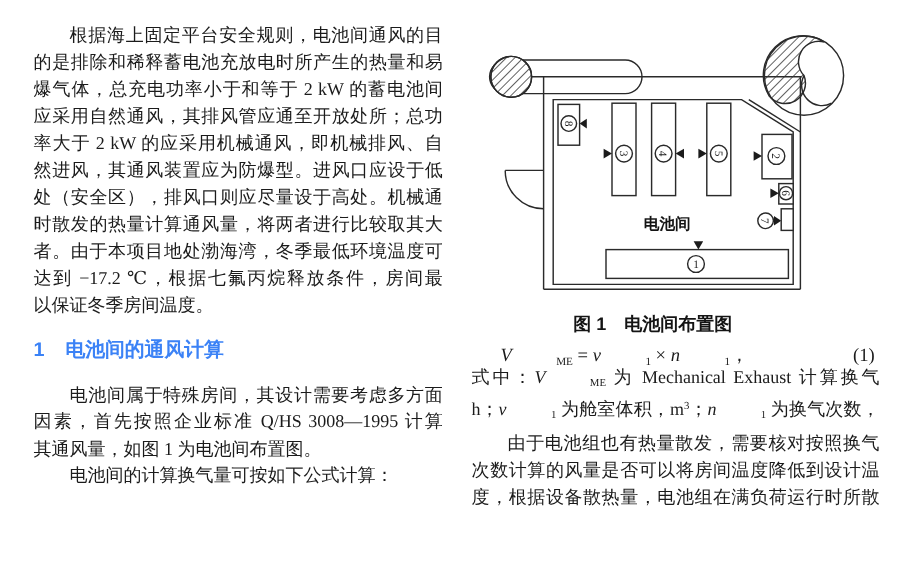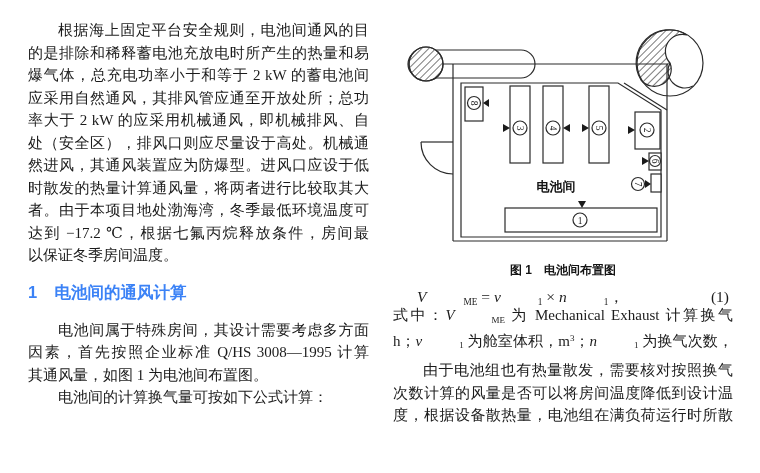--- a/index.html
+++ b/index.html
@@ -19,22 +19,22 @@
   .line.indent{text-indent:2em;}
   .heading{
     font-family:"Liberation Sans","DejaVu Sans",sans-serif;
     font-size:16.5px;font-weight:bold;color:#3b82f6;
     margin:14px 0 15px 0;height:23px;line-height:23px;
   }
   .heading .h-num{margin-right:1.05em;}
   .figure{position:absolute;left:395px;top:25px;width:360px;height:233px;}
   .figure svg{display:block;width:360px;height:233px;}
   .fig-caption{
-    position:absolute;left:393px;top:261px;width:340px;height:19px;
-    text-align:center;font-weight:bold;font-size:12px;line-height:19px;
+    position:absolute;left:374px;top:261px;width:340px;height:19px;
+    text-align:center;font-weight:bold;font-size:15px;line-height:19px;
     font-family:"Liberation Sans","DejaVu Sans",sans-serif;color:#141414;
   }
   .fig-caption .cap-label{margin-right:1em;}
   .equation{
     position:absolute;left:393px;top:286px;width:340px;height:22px;
     font-size:15.5px;line-height:22px;
   }
   .eq-body{margin-left:24px;}
   .eq-num{position:absolute;right:4px;top:0;}
   sub{font-size:0.6em;vertical-align:-0.3em;letter-spacing:0;margin-left:37px;}
@@ -46,22 +46,22 @@
 </head>
 <body>
 
 <div class="col left-col">
   <div>
     <div class="line indent">根据海上固定平台安全规则，电池间通风的目</div>
     <div class="line">的是排除和稀释蓄电池充放电时所产生的热量和易</div>
     <div class="line">爆气体，总充电功率小于和等于 2 kW 的蓄电池间</div>
     <div class="line">应采用自然通风，其排风管应通至开放处所；总功</div>
     <div class="line">率大于 2 kW 的应采用机械通风，即机械排风、自</div>
+    <div class="line">然进风，其通风装置应为防爆型。进风口应设于低</div>
     <div class="line">处（安全区），排风口则应尽量设于高处。机械通</div>
-    <div class="line">然进风，其通风装置应为防爆型。进风口应设于低</div>
     <div class="line">时散发的热量计算通风量，将两者进行比较取其大</div>
     <div class="line">者。由于本项目地处渤海湾，冬季最低环境温度可</div>
     <div class="line">达到 −17.2 ℃，根据七氟丙烷释放条件，房间最</div>
     <div class="line short">以保证冬季房间温度。</div>
   </div>
 
   <div class="heading">
     <span class="h-num">1</span><span>电池间的通风计算</span>
   </div>
 

